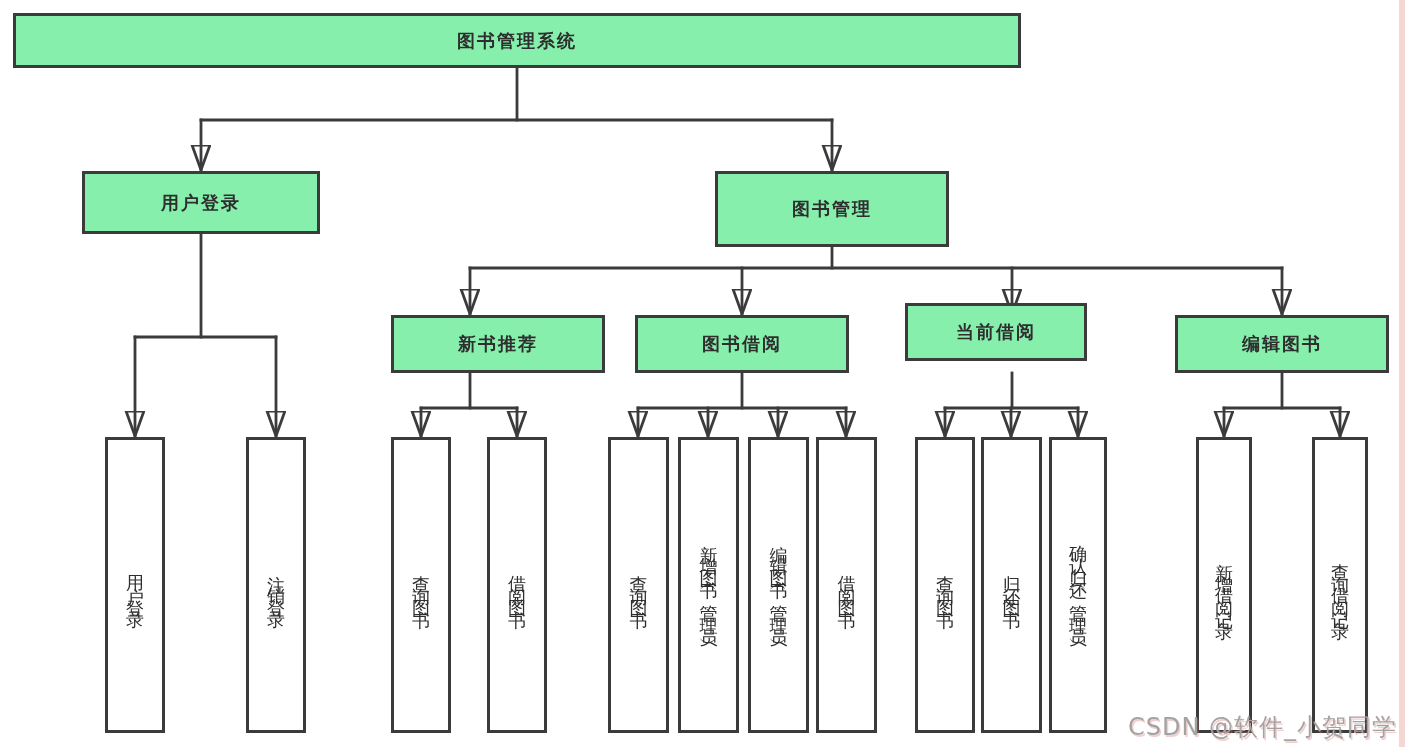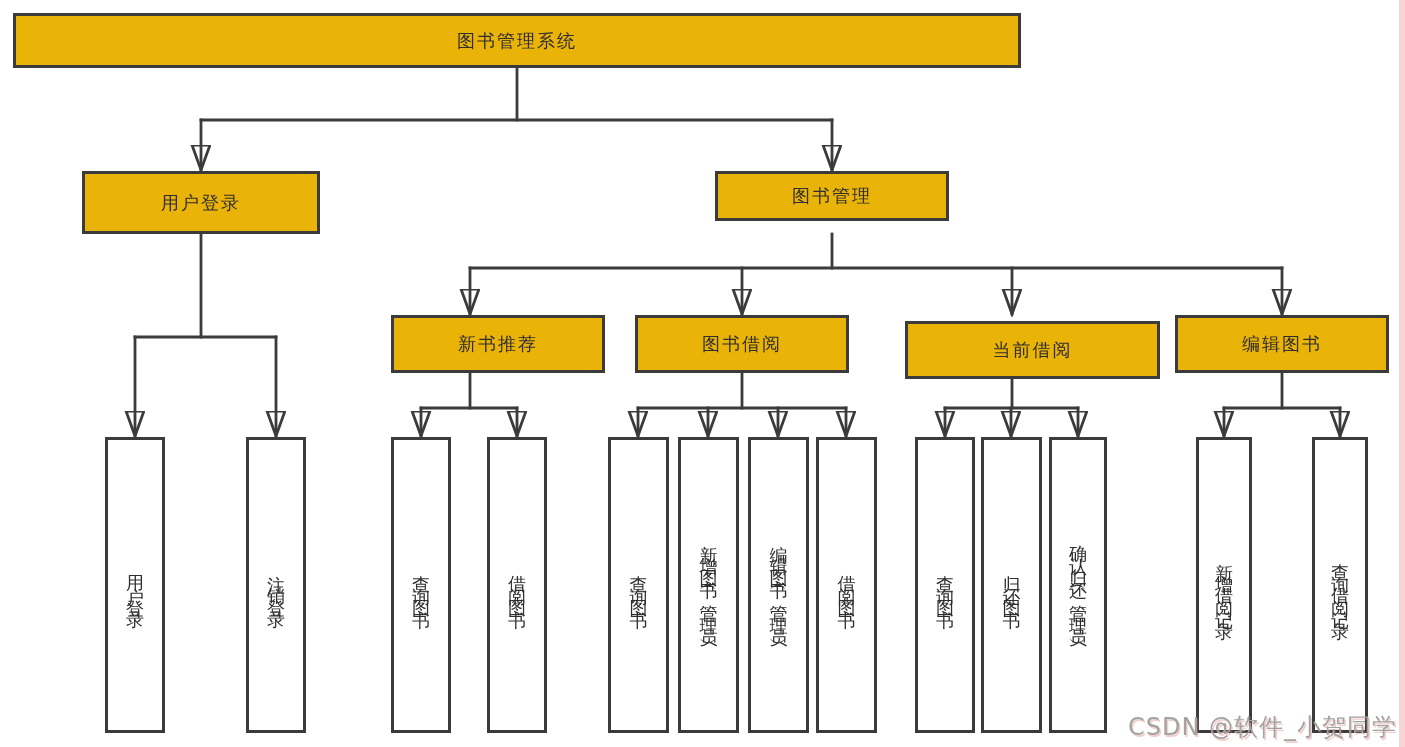--- a/index.html
+++ b/index.html
@@ -14,24 +14,24 @@
   html,body{background:var(--bg);}
   body{
     width:1405px;height:747px;position:relative;overflow:hidden;
     font-family:"DejaVu Sans","Liberation Sans",sans-serif;
     color:var(--text);
   }
   .canvas{position:absolute;left:0;top:0;width:1405px;height:747px;}
   svg.connectors{position:absolute;left:0;top:0;width:1405px;height:747px;z-index:1;}
   svg.connectors path{stroke:var(--connector);stroke-width:2.8;fill:none;stroke-linecap:square;}
   .node{
-    position:absolute;z-index:2;background:#eab308;
+    position:absolute;z-index:2;background:#86efac;
     border:3px solid var(--box-border);
     display:flex;align-items:center;justify-content:center;
-    font-size:18px;letter-spacing:2px;white-space:nowrap;
+    font-size:18px;letter-spacing:2px;white-space:nowrap;font-weight:bold;
   }
   .leaf{
     position:absolute;z-index:2;background:#fff;
     border:3px solid var(--box-border);
     top:437px;height:296px;
     display:flex;align-items:center;justify-content:center;
   }
   .leaf .vtext{
     writing-mode:vertical-rl;text-orientation:mixed;
     font-size:18px;line-height:1;letter-spacing:12px;white-space:nowrap;
@@ -110,25 +110,25 @@
       <path d="M1282,373 V408"></path>
       <path d="M1224,408 H1340"></path>
       <path d="M1224,408 V436" marker-end="url(#arrow)"></path>
       <path d="M1340,408 V436" marker-end="url(#arrow)"></path>
     </g>
   </svg>
 
   <div class="node" style="left:13px;top:13px;width:1008px;height:55px;">图书管理系统</div>
 
   <div class="node" style="left:82px;top:171px;width:238px;height:63px;">用户登录</div>
-  <div class="node" style="left:715px;top:171px;width:234px;height:50px;">图书管理</div>
+  <div class="node" style="left:715px;top:171px;width:234px;height:76px;">图书管理</div>
 
   <div class="node" style="left:363px;top:315px;width:214px;height:58px;margin-left:28px;">新书推荐</div>
   <div class="node" style="left:635px;top:315px;width:214px;height:58px;">图书借阅</div>
-  <div class="node" style="left:905px;top:321px;width:255px;height:58px;">当前借阅</div>
+  <div class="node" style="left:905px;top:303px;width:182px;height:58px;">当前借阅</div>
   <div class="node" style="left:1175px;top:315px;width:214px;height:58px;">编辑图书</div>
 
   <div class="leaf" style="left:105px;width:60px;">
     <span class="vtext">用户登录</span>
   </div>
   <div class="leaf" style="left:246px;width:60px;">
     <span class="vtext">注销登录</span>
   </div>
 
   <div class="leaf" style="left:391px;width:60px;">

